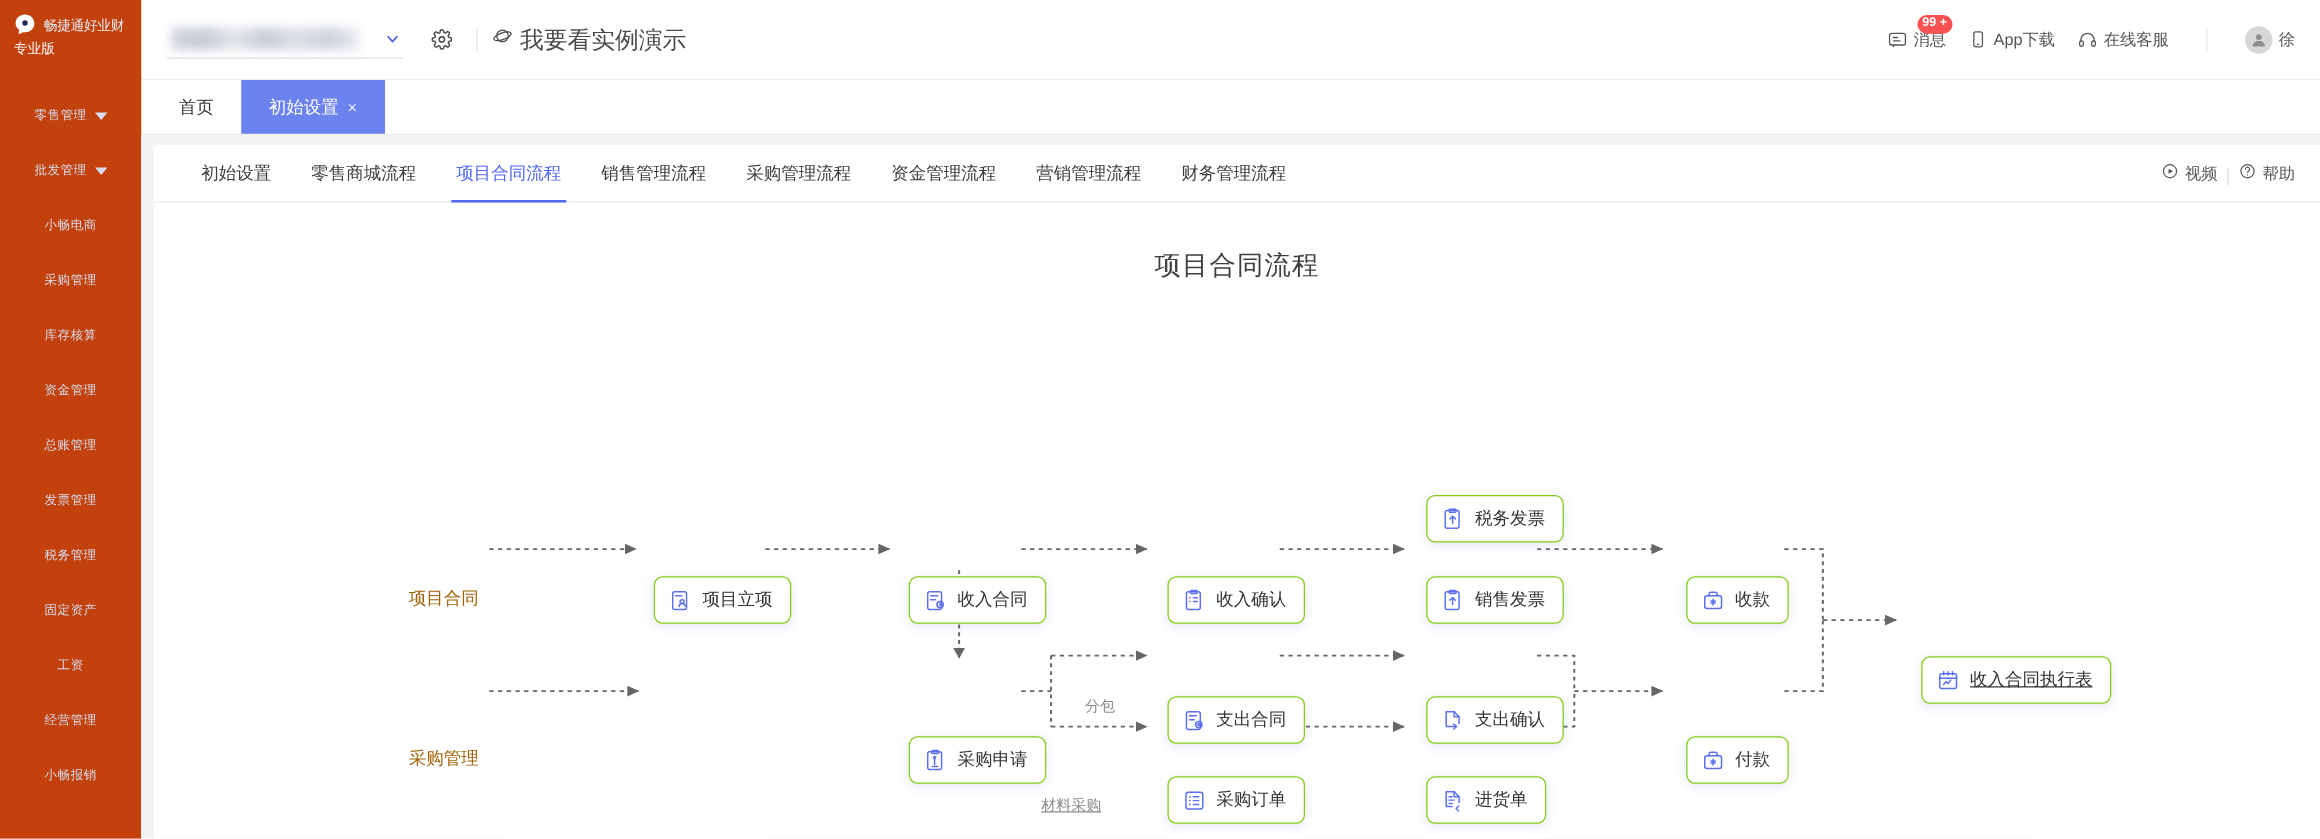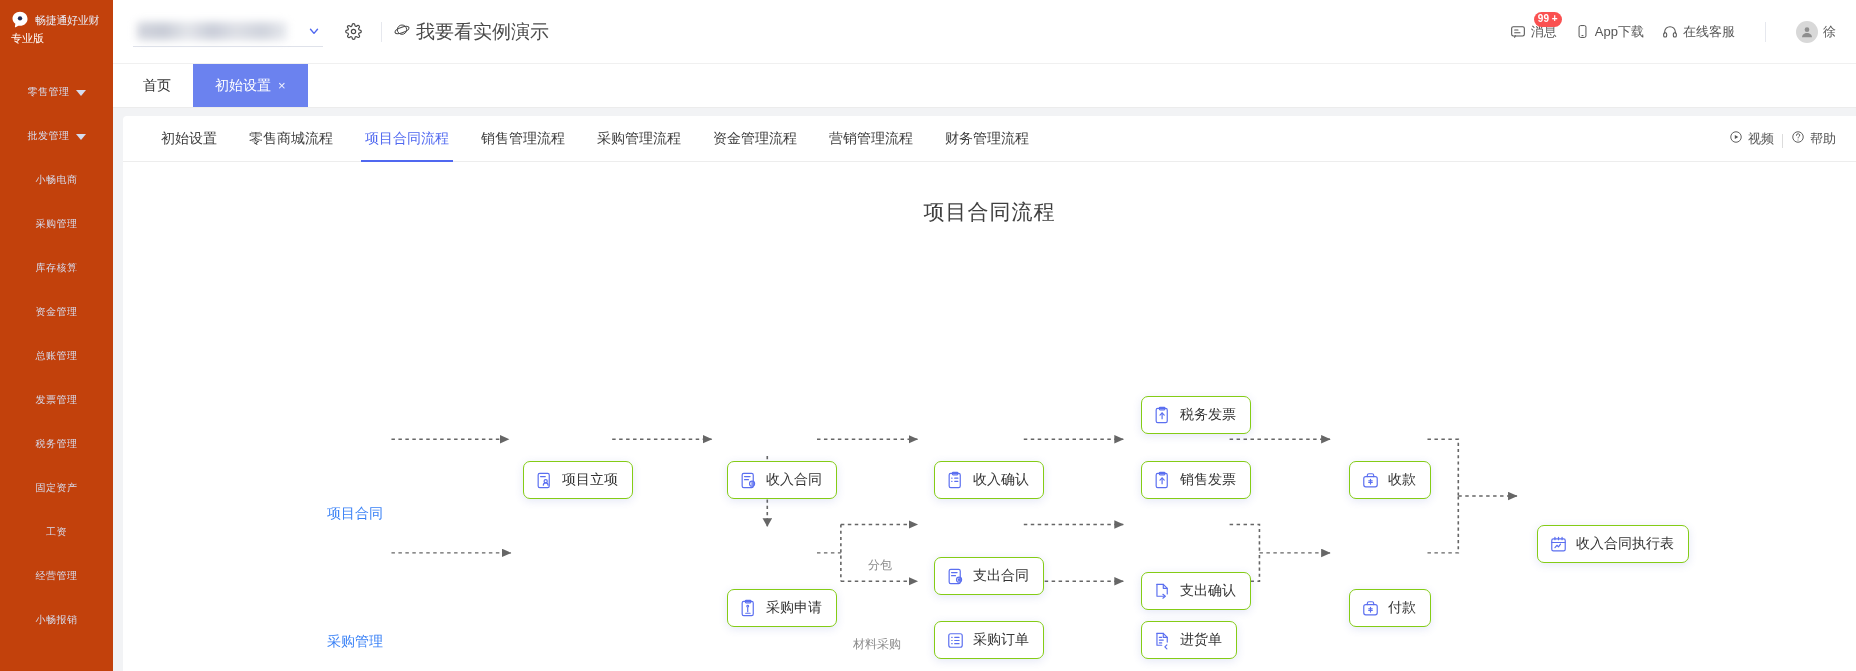--- a/index.html
+++ b/index.html
@@ -135,21 +135,21 @@
   .node {
     position:absolute; height:38px; background:#fff;
     border:1px solid #84cc16; border-radius:7px;
     box-shadow:0 2px 9px rgba(90,105,200,.16);
     display:flex; align-items:center; gap:8px; padding:0 14px 0 11px;
     font-size:14px; color:#333; white-space:nowrap; cursor:pointer;
     z-index:3;
   }
   .node .ico { width:19px;height:19px; flex:0 0 19px; display:flex; align-items:center; justify-content:center;}
   .rowlabel {
-    position:absolute; font-size:14px; color:#3b82f6; z-index:3; white-space:nowrap;margin-top:35px;
+    position:absolute; font-size:14px; color:#a16207; z-index:3; white-space:nowrap;
   }
   .edgelabel {
     position:absolute; font-size:12px; color:#8a8a8a; z-index:3; white-space:nowrap;
   }
   svg.wires { position:absolute; left:0;top:0;width:100%;height:100%; z-index:1; pointer-events:none;}
 </style>
 </head>
 <body>
 
 <div class="app">
@@ -404,21 +404,21 @@
             </g>
             <g stroke="#666" stroke-width="1.6" stroke-dasharray="3.5,3.5" fill="none" marker-end="url(#ah)">
               <line x1="1343" y1="428" x2="1402" y2="428"></line>
             </g>
           </svg>
 
           <div id="flow-layer">
               <div class="rowlabel" style="left: 204px; top: 354px;">项目合同</div>
               <div class="rowlabel" style="left: 204px; top: 482px;">采购管理</div>
               <div class="edgelabel" style="left: 745px; top: 441px;">分包</div>
-              <div class="edgelabel" style="left: 730px; top: 520px;">材料采购</div>
+              <div class="edgelabel" style="left: 710px; top: 520px; text-decoration: underline;">材料采购</div>
               <div class="node" style="left: 400px; top: 345px;">
                 <span class="ico">
                   <svg width="19" height="19" viewBox="0 0 24 24" fill="none" stroke="#5b6ff0" stroke-width="1.5" stroke-linecap="round" stroke-linejoin="round">
                     <rect x="4" y="3" width="14" height="18" rx="2"></rect>
                     <line x1="7" y1="7" x2="13" y2="7"></line>
                     <circle cx="13.5" cy="13" r="2"></circle>
                     <path d="M10.5 18c0-1.7 1.3-3 3-3s3 1.3 3 3"></path>
                   </svg>
                 </span>
                 <span>项目立项</span>
@@ -473,21 +473,21 @@
               <div class="node" style="left: 1226px; top: 345px;">
                 <span class="ico">
                   <svg width="19" height="19" viewBox="0 0 24 24" fill="none" stroke="#5b6ff0" stroke-width="1.5" stroke-linecap="round" stroke-linejoin="round">
                     <rect x="3.5" y="7" width="17" height="13" rx="2.5"></rect>
                     <path d="M8 7V5.5A2 2 0 0110 3.5h4a2 2 0 012 2V7"></path>
                     <path d="M12 10.5v6M9.8 12.3h4.4M9.8 14.4h4.4"></path>
                   </svg>
                 </span>
                 <span>收款</span>
               </div>
-              <div class="node" style="left: 1414px; top: 409px;">
+              <div class="node" style="left: 1414px; top: 409px; text-decoration: underline;">
                 <span class="ico">
                   <svg width="19" height="19" viewBox="0 0 24 24" fill="none" stroke="#5b6ff0" stroke-width="1.5" stroke-linecap="round" stroke-linejoin="round">
                     <rect x="3.5" y="5" width="17" height="15" rx="2"></rect>
                     <line x1="3.5" y1="9.5" x2="20.5" y2="9.5"></line>
                     <line x1="7.5" y1="3" x2="7.5" y2="6"></line>
                     <line x1="12" y1="3" x2="12" y2="6"></line>
                     <line x1="16.5" y1="3" x2="16.5" y2="6"></line>
                     <path d="M7.5 16l2.5-3 2 2 2.5-3.5"></path>
                   </svg>
                 </span>
@@ -510,21 +510,21 @@
                   <svg width="19" height="19" viewBox="0 0 24 24" fill="none" stroke="#5b6ff0" stroke-width="1.5" stroke-linecap="round" stroke-linejoin="round">
                     <rect x="4" y="3" width="14" height="18" rx="2"></rect>
                     <line x1="7" y1="7" x2="14" y2="7"></line>
                     <line x1="7" y1="11" x2="12" y2="11"></line>
                     <circle cx="16.5" cy="16" r="3.2"></circle>
                     <circle cx="16.5" cy="16" r="1"></circle>
                   </svg>
                 </span>
                 <span>支出合同</span>
               </div>
-              <div class="node" style="left: 1018px; top: 441px; margin-top: 15px;">
+              <div class="node" style="left: 1018px; top: 441px;">
                 <span class="ico">
                   <svg width="19" height="19" viewBox="0 0 24 24" fill="none" stroke="#5b6ff0" stroke-width="1.5" stroke-linecap="round" stroke-linejoin="round">
                     <path d="M5 3h8l5 5v7"></path>
                     <path d="M13 3v5h5"></path>
                     <path d="M5 3v14"></path>
                     <path d="M5 18h10"></path>
                     <path d="M12.5 15.5L15.5 18l-3 2.5"></path>
                   </svg>
                 </span>
                 <span>支出确认</span>

